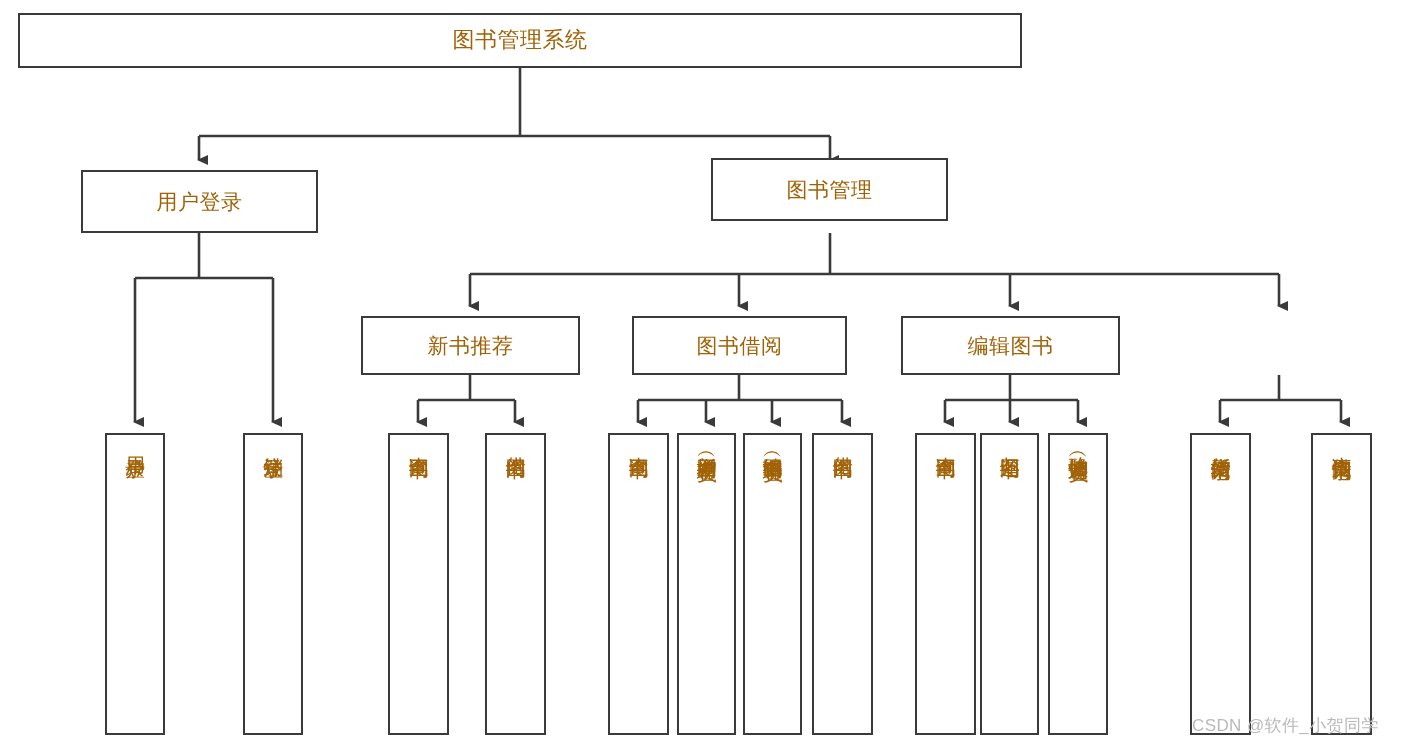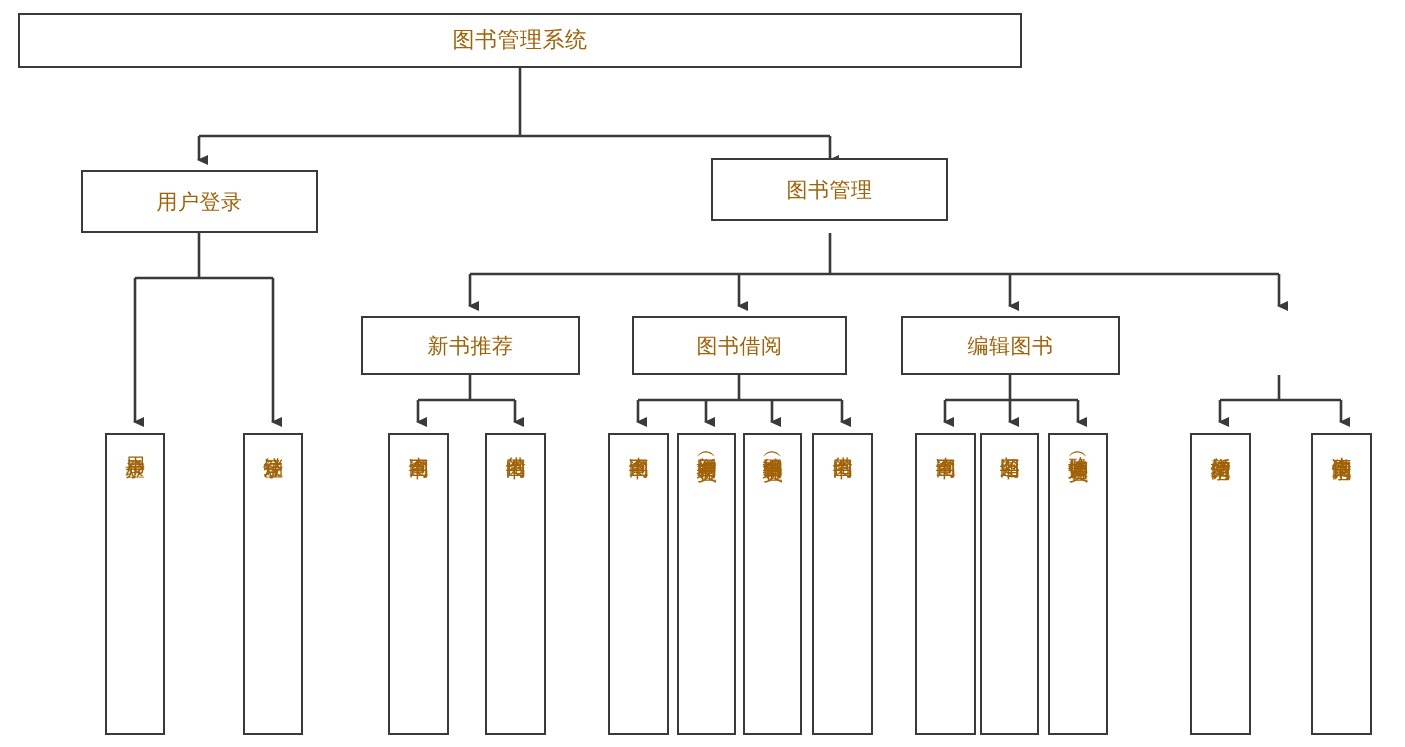--- a/index.html
+++ b/index.html
@@ -185,14 +185,15 @@
     <span class="lbl">确认归还（管理员）</span>
   </div>
 
   <div class="node vert" style="left:1190px; top:433px; width:61px; height:302px;">
     <span class="lbl">新增借阅记录</span>
   </div>
   <div class="node vert" style="left:1311px; top:433px; width:61px; height:302px;">
     <span class="lbl">查询借阅记录</span>
   </div>
 
+  <div class="watermark" style="left:1192px; top:714px;">CSDN @软件_小贺同学</div>
 
 </div>
 
 </body></html>

